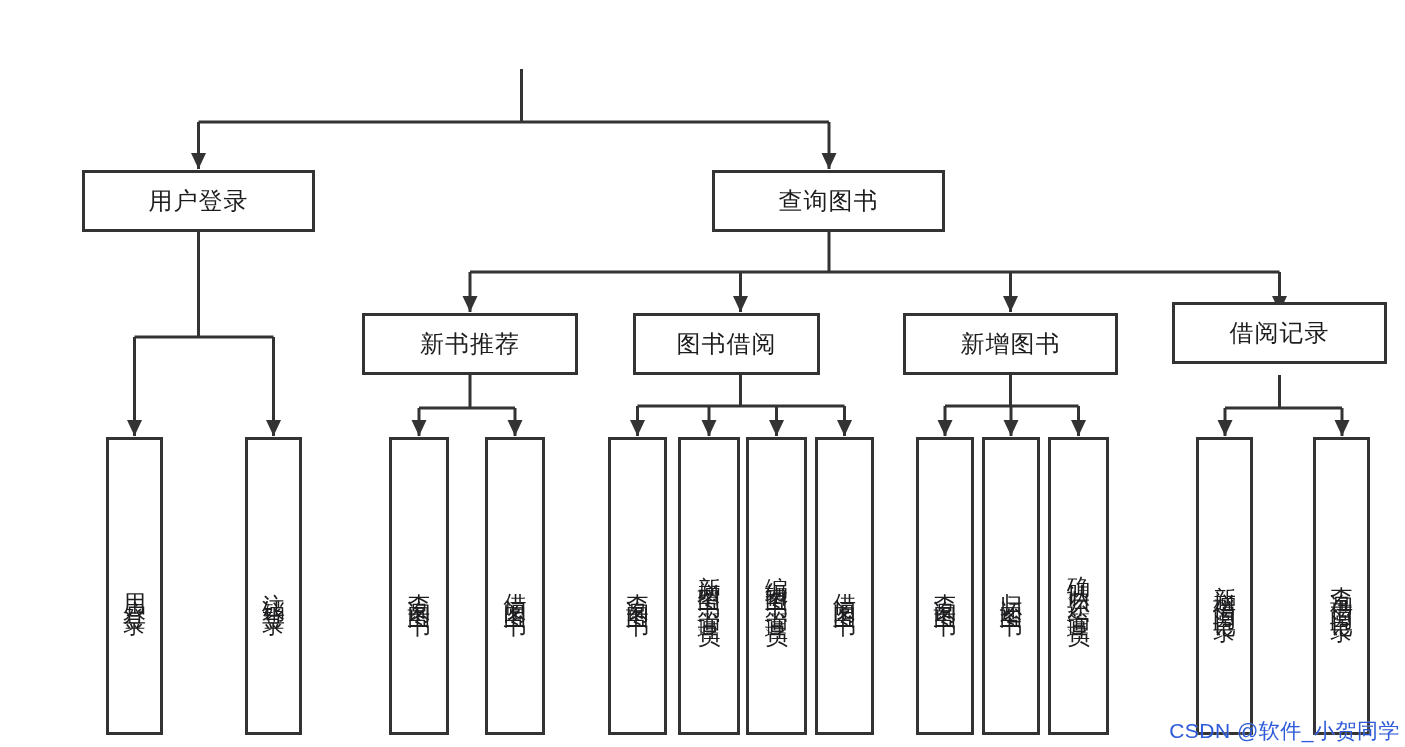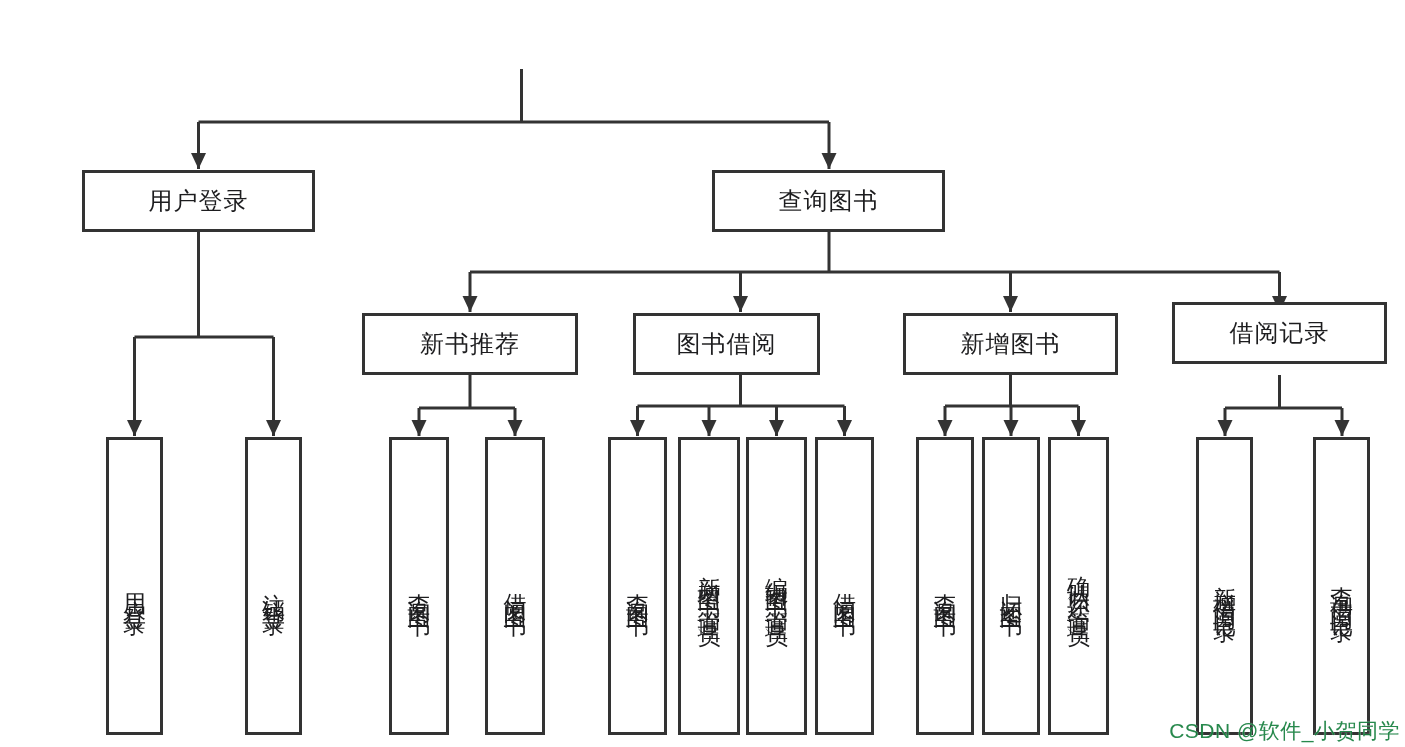--- a/index.html
+++ b/index.html
@@ -37,21 +37,21 @@
     letter-spacing: 7px;
     line-height: 1.0;
     padding-top: 6px;
   }
   .watermark {
     position: absolute;
     right: 5px;
     bottom: 2px;
     z-index: 3;
     font-size: 21px;
-    color: #15803d;
+    color: #1d4ed8;
     opacity: 0.92;
     letter-spacing: 0.5px;
     white-space: nowrap;
     text-shadow: 0 0 1px #e8eaee;
   }
 </style>
 </head>
 <body>
 
 <div class="stage">

